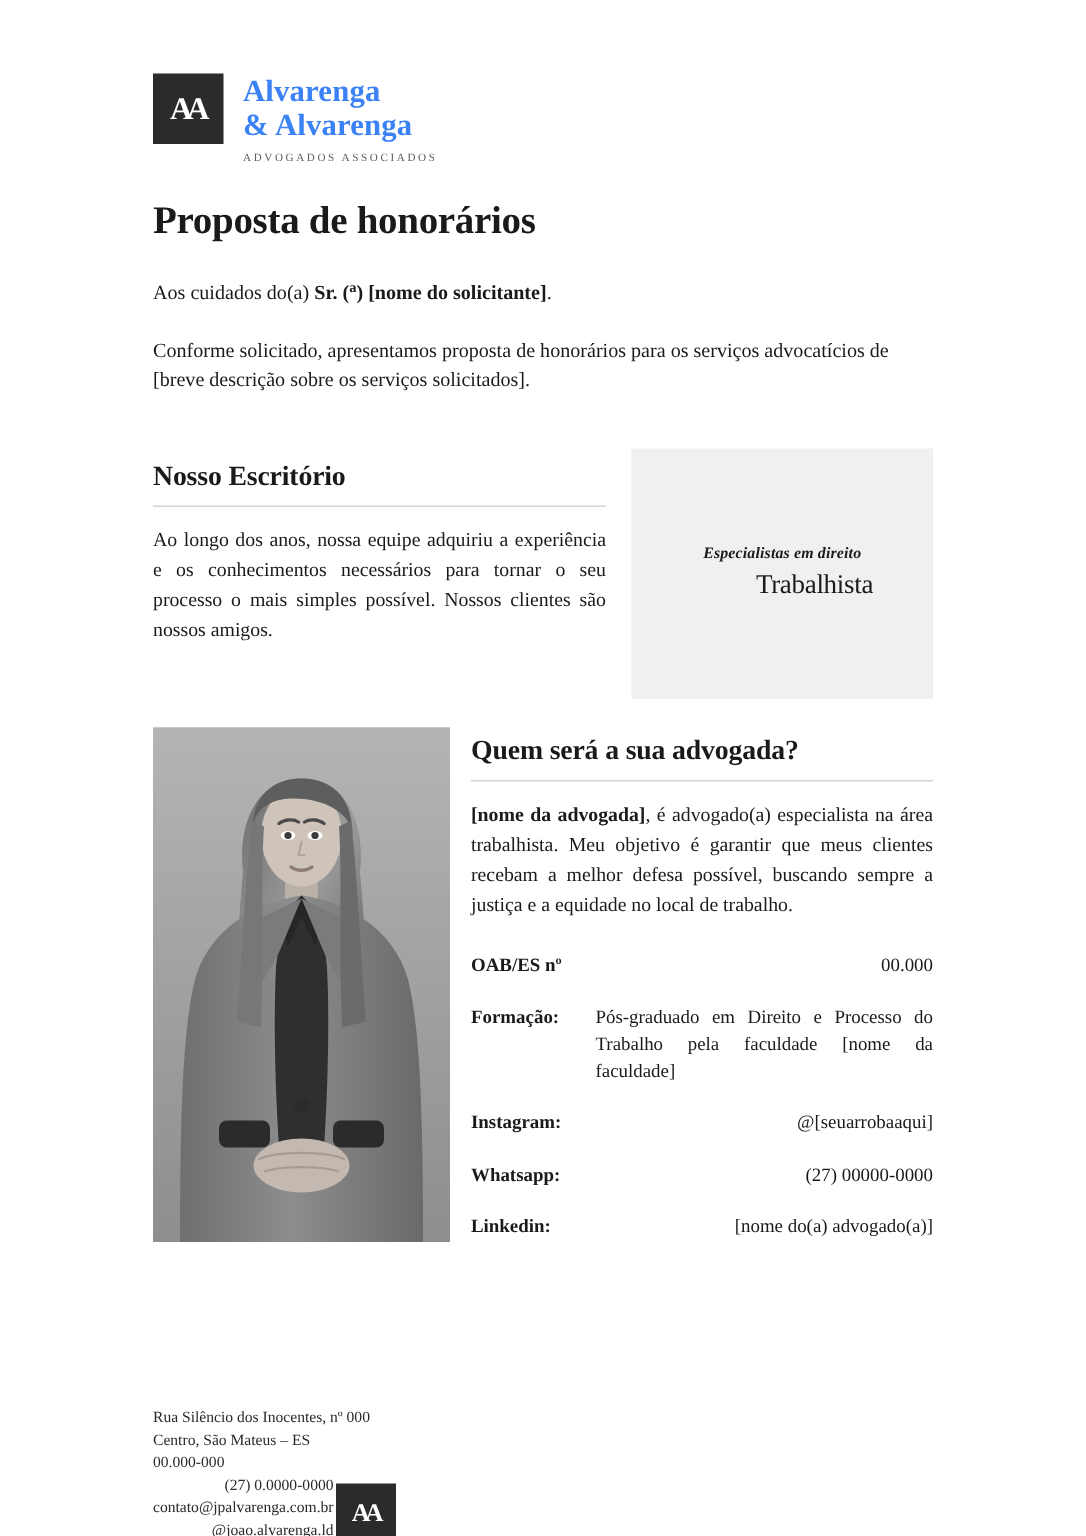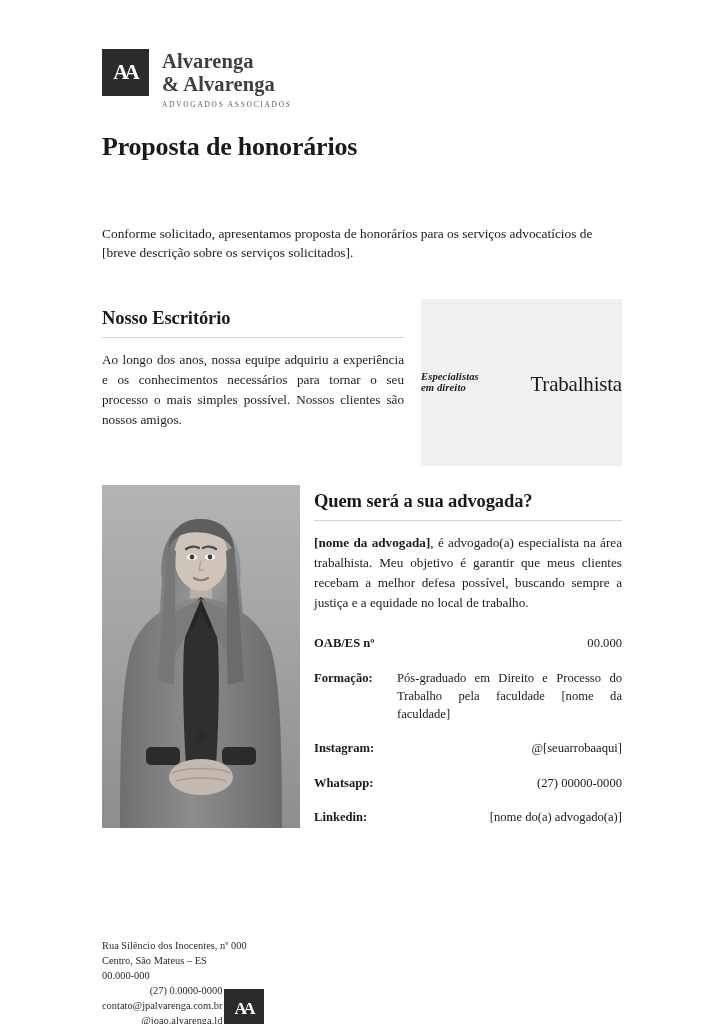--- a/index.html
+++ b/index.html
@@ -50,21 +50,21 @@
     font-weight: 700;
     letter-spacing: -4px;
     margin-left: -2px;
     line-height: 1;
   }
   .brand-words { padding-top: 1px; }
   .brand-line {
     font-size: 20.5px;
     font-weight: 700;
     line-height: 1.13;
-    color: #404040;
+    color: #3b82f6;
     letter-spacing: 0.1px;
   }
   .brand-sub {
     margin-top: 4px;
     font-size: 7.4px;
     letter-spacing: 1.75px;
     color: #5d5d5d;
     font-weight: 400;
   }
 
@@ -121,33 +121,33 @@
 
   
   .spec-card {
     position: absolute;
     left: 421px;
     top: 288px;
     width: 201px;
     height: 167px;
     background: #f0f0f0;
     display: flex;
-    flex-direction: row;
+    flex-direction: column;
     align-items: center;
     justify-content: center;
   }
   .spec-kicker {
     font-size: 10.6px;
     font-style: italic;
     font-weight: 700;
     letter-spacing: 0.1px;
     line-height: 1;
   }
   .spec-title {
-    font-size: 21px;
+    font-size: 18px;
     line-height: 1.15;
     margin-top: 3px;
     letter-spacing: -0.2px;
     margin-left: 43px;
   }
 
   
   .photo {
     position: absolute;
     left: 102px;
@@ -259,20 +259,21 @@
     </div>
     <div class="brand-words">
       <div class="brand-line">Alvarenga</div>
       <div class="brand-line">&amp; Alvarenga</div>
       <div class="brand-sub">ADVOGADOS ASSOCIADOS</div>
     </div>
   </div>
 
   <h1 class="doc-title">Proposta de honorários</h1>
 
+  <p class="para para-attn"><span>Aos cuidados do(a) </span><b><span>Sr. (</span><sup class="ord">a</sup><span>) [nome do solicitante]</span></b><span>.</span></p>
 
   <p class="para para-intro">Conforme solicitado, apresentamos proposta de honorários para os serviços advocatícios de [breve descrição sobre os serviços solicitados].</p>
 
   <div class="office">
     <h2 class="section-h">Nosso Escritório</h2>
     <div class="rule"></div>
     <p class="office-body">Ao longo dos anos, nossa equipe adquiriu a experiência e os conhecimentos necessários para tornar o seu processo o mais simples possível. Nossos clientes são nossos amigos.</p>
   </div>
 
   <div class="spec-card">

